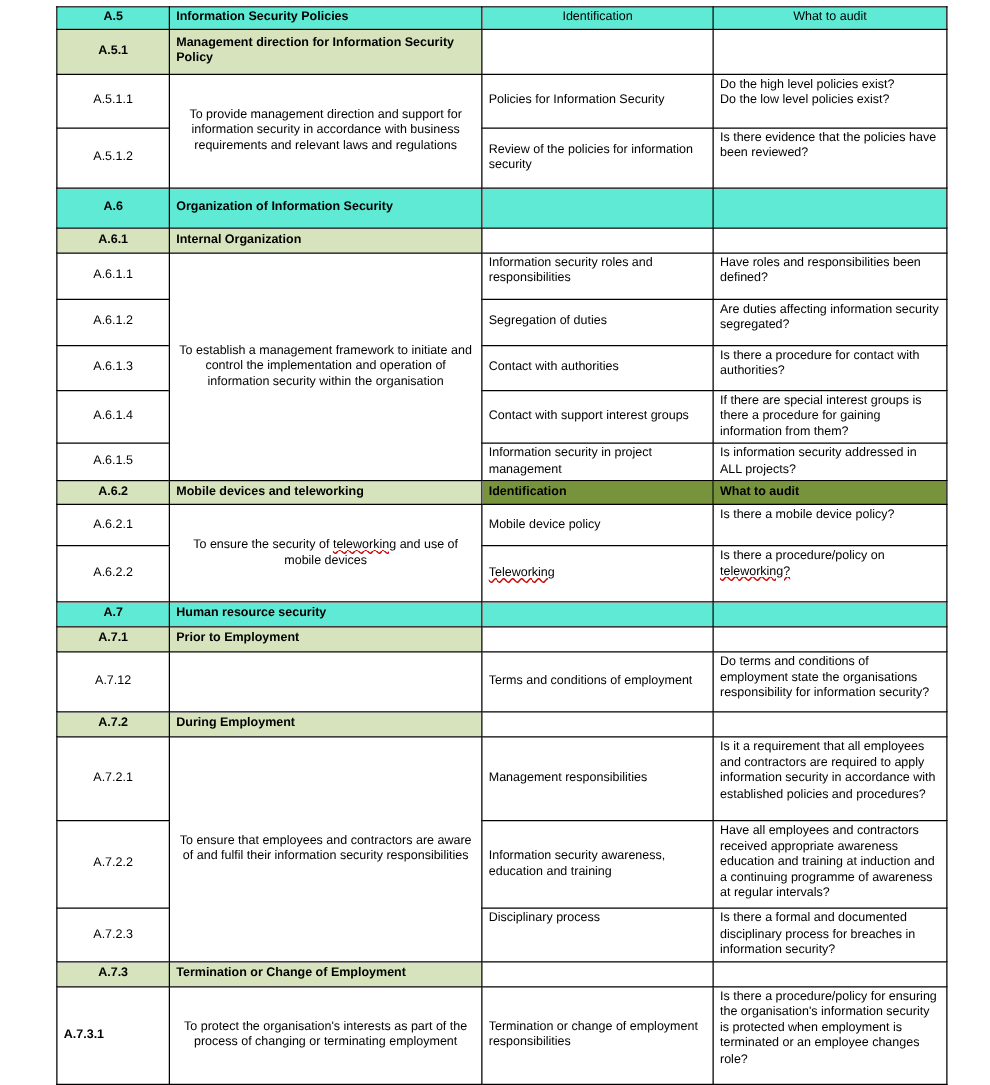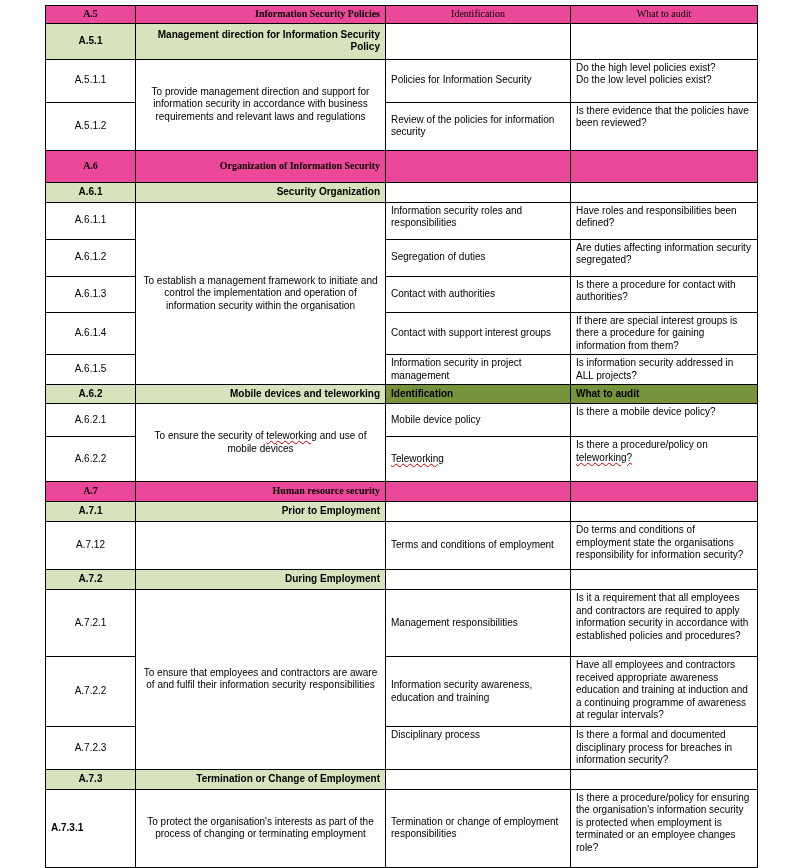--- a/index.html
+++ b/index.html
@@ -29,28 +29,28 @@
     border: 1px solid #000000;
     padding: 2px 5px;
     font-size: 10px;
     line-height: 1.25;
     color: #000000;
     vertical-align: middle;
     overflow: hidden;
     word-wrap: break-word;
   }
   
-  .dark   { background: #ec4899; color: #ffffff; font-family: Liberation Serif, serif; }
+  .dark   { background: #5eead4; color: #ffffff; }
   .darkblk{ background: #77933C; color: #000000; }
   .light  { background: #D6E3BC; }
   
   .id     { text-align: center; }
   .idbig  { text-align: left; font-size: 13px; font-weight: bold; }
   .bold   { font-weight: bold; }
-  .ctr    { text-align: right; }
+  .ctr    { text-align: left; }
   .desc   { text-align: center; }
   .audit  { white-space: pre-line; margin-left: 22px; }
   .vbottom{ vertical-align: bottom; }
   .hdrsm  { font-size: 9.5px; text-align: center; }
   .misspell {
     text-decoration: underline;
     text-decoration-style: wavy;
     text-decoration-color: #CC0000;
     text-decoration-thickness: 1px;
   }
@@ -99,21 +99,21 @@
 
       <tr style="height:32px">
         <td class="dark id bold">A.6</td>
         <td class="dark ctr bold">Organization of Information Security</td>
         <td class="dark"></td>
         <td class="dark"></td>
       </tr>
 
       <tr style="height:20px">
         <td class="light id bold">A.6.1</td>
-        <td class="light ctr bold">Security Organization</td>
+        <td class="light ctr bold">Internal Organization</td>
         <td></td>
         <td></td>
       </tr>
 
       <tr style="height:37px">
         <td class="id">A.6.1.1</td>
         <td class="desc" rowspan="5">To establish a management framework to initiate and control the implementation and operation of information security within the organisation</td>
         <td style="vertical-align:top">Information security roles and responsibilities</td>
         <td class="audit" style="vertical-align:top">Have roles and responsibilities been defined?</td>
       </tr>

